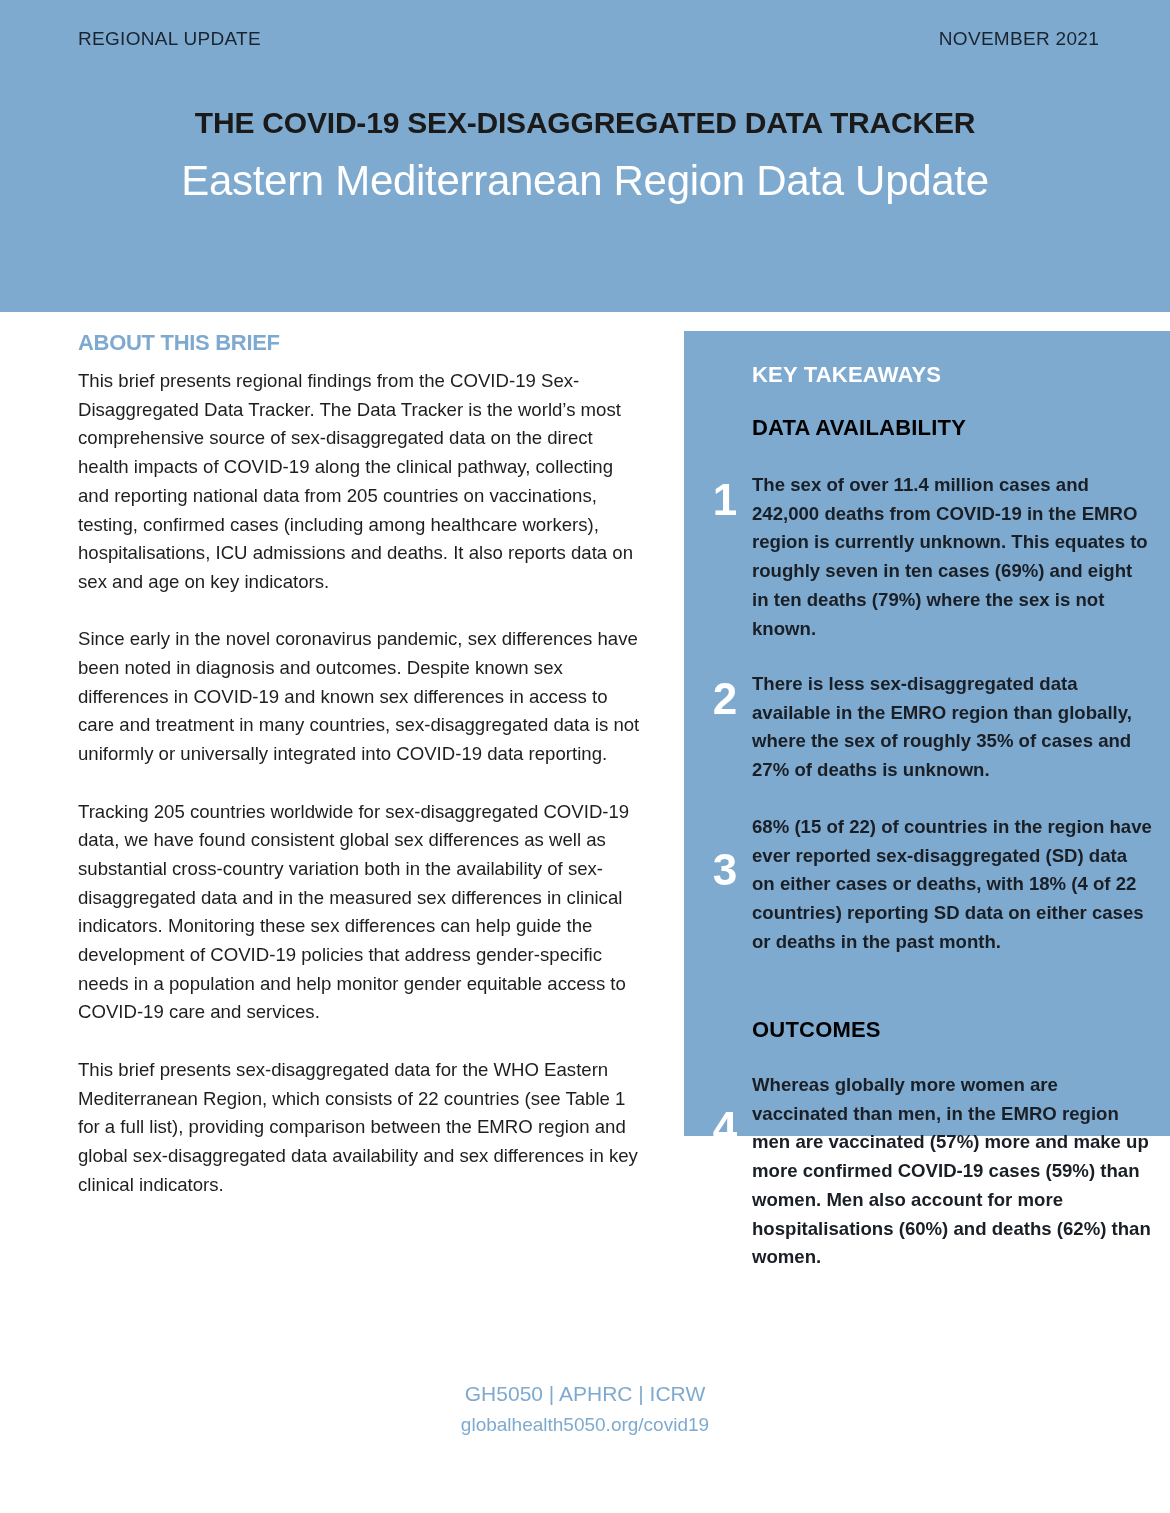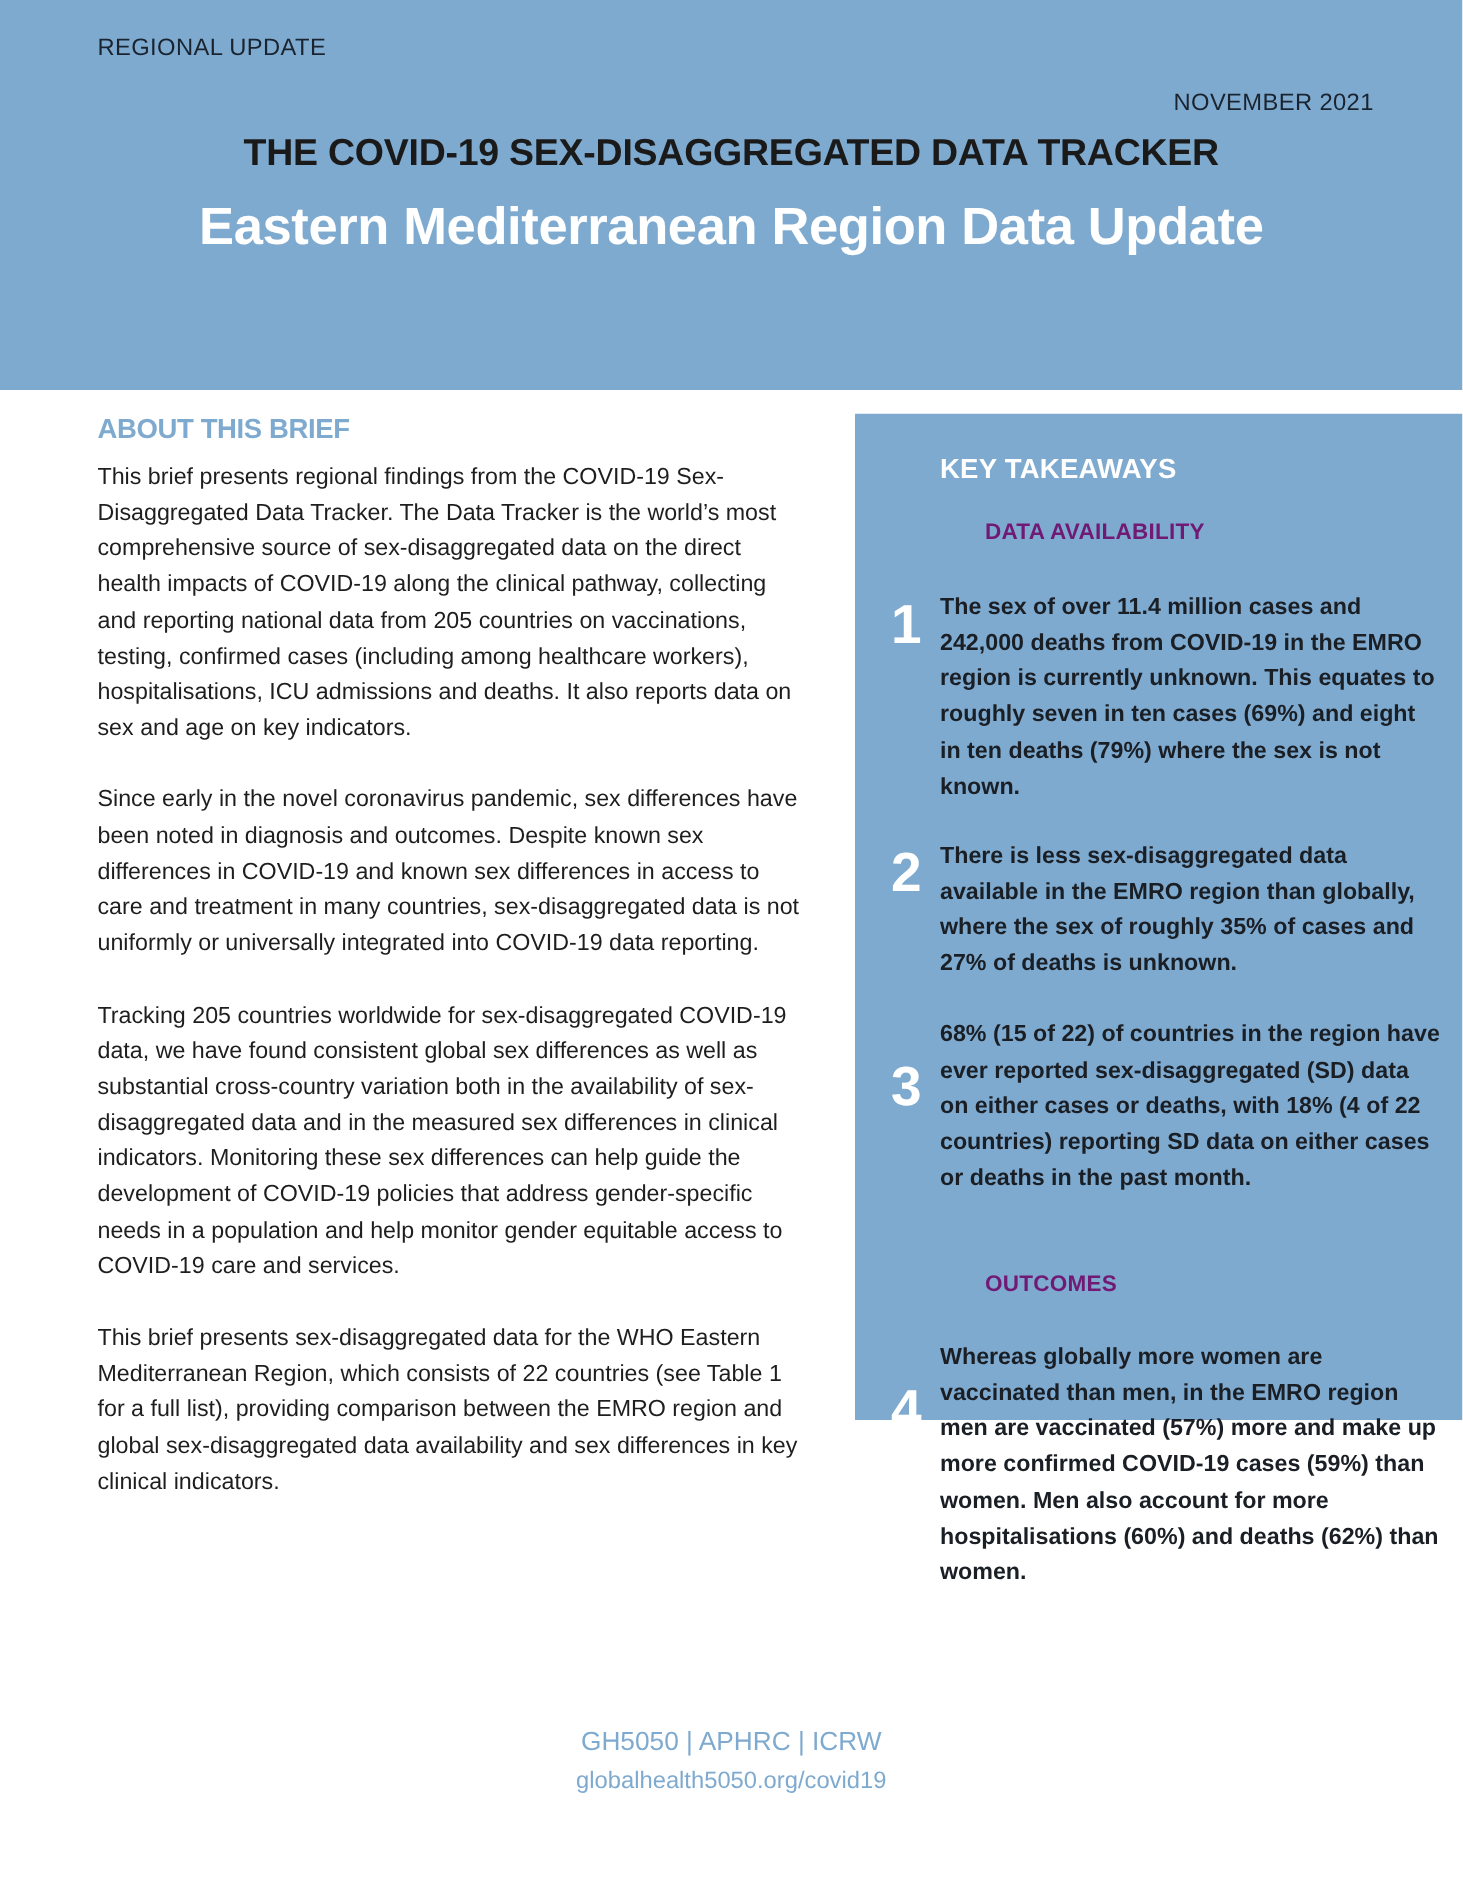--- a/index.html
+++ b/index.html
@@ -7,28 +7,28 @@
     body { position: relative; font-family: "Liberation Sans", "DejaVu Sans", sans-serif; color: #1e1e1e; }
 
     .header-band {
       position: absolute; left: 0; top: 0; width: 1170px; height: 312px;
       background: #7faacf;
     }
     .header-left, .header-right {
       position: absolute; top: 28px; font-size: 19px; color: #1a2430; letter-spacing: 0.3px;
     }
     .header-left { left: 78px; }
-    .header-right { right: 71px; margin-top: 44px; }
+    .header-right { right: 71px; }
     .header-kicker {
       position: absolute; top: 106px; left: 0; width: 1170px; text-align: center;
       font-size: 30px; font-weight: bold; color: #1a1a1a; letter-spacing: -0.2px;
     }
     .header-title {
       position: absolute; top: 157px; left: 0; width: 1170px; text-align: center;
-      font-size: 42px; font-weight: bold; color: #ffffff; letter-spacing: -0.3px;
+      font-size: 42px; font-weight: normal; color: #ffffff; letter-spacing: -0.3px;
     }
 
     .about {
       position: absolute; left: 78px; top: 330px; width: 570px;
     }
     .about-heading {
       font-size: 22px; font-weight: bold; color: #7faacf; letter-spacing: -0.3px;
       margin-bottom: 9px; height: 28px;
     }
     .about-para {
@@ -36,21 +36,21 @@
     }
 
     .takeaways {
       position: absolute; left: 684px; top: 331px; width: 486px; height: 805px;
       background: #7faacf;
     }
     .tk-heading {
       position: absolute; left: 68px; top: 31px; font-size: 22px; color: #ffffff; letter-spacing: 0.2px;
     }
     .tk-sub {
-      position: absolute; left: 68px; font-size: 18px; color: #701a75; letter-spacing: 0.2px; margin-left: 36px;
+      position: absolute; left: 68px; font-size: 22px; color: #000000; letter-spacing: 0.2px;
     }
     .tk-item { position: absolute; left: 0; width: 486px; }
     .tk-num {
       position: absolute; left: 26px; width: 30px; text-align: center;
       font-size: 44px; font-weight: bold; color: #ffffff;
     }
     .tk-text {
       position: absolute; left: 68px; width: 400px;
       font-size: 18.6px; line-height: 28.7px; color: #1a1f26; font-weight: bold;
     }

